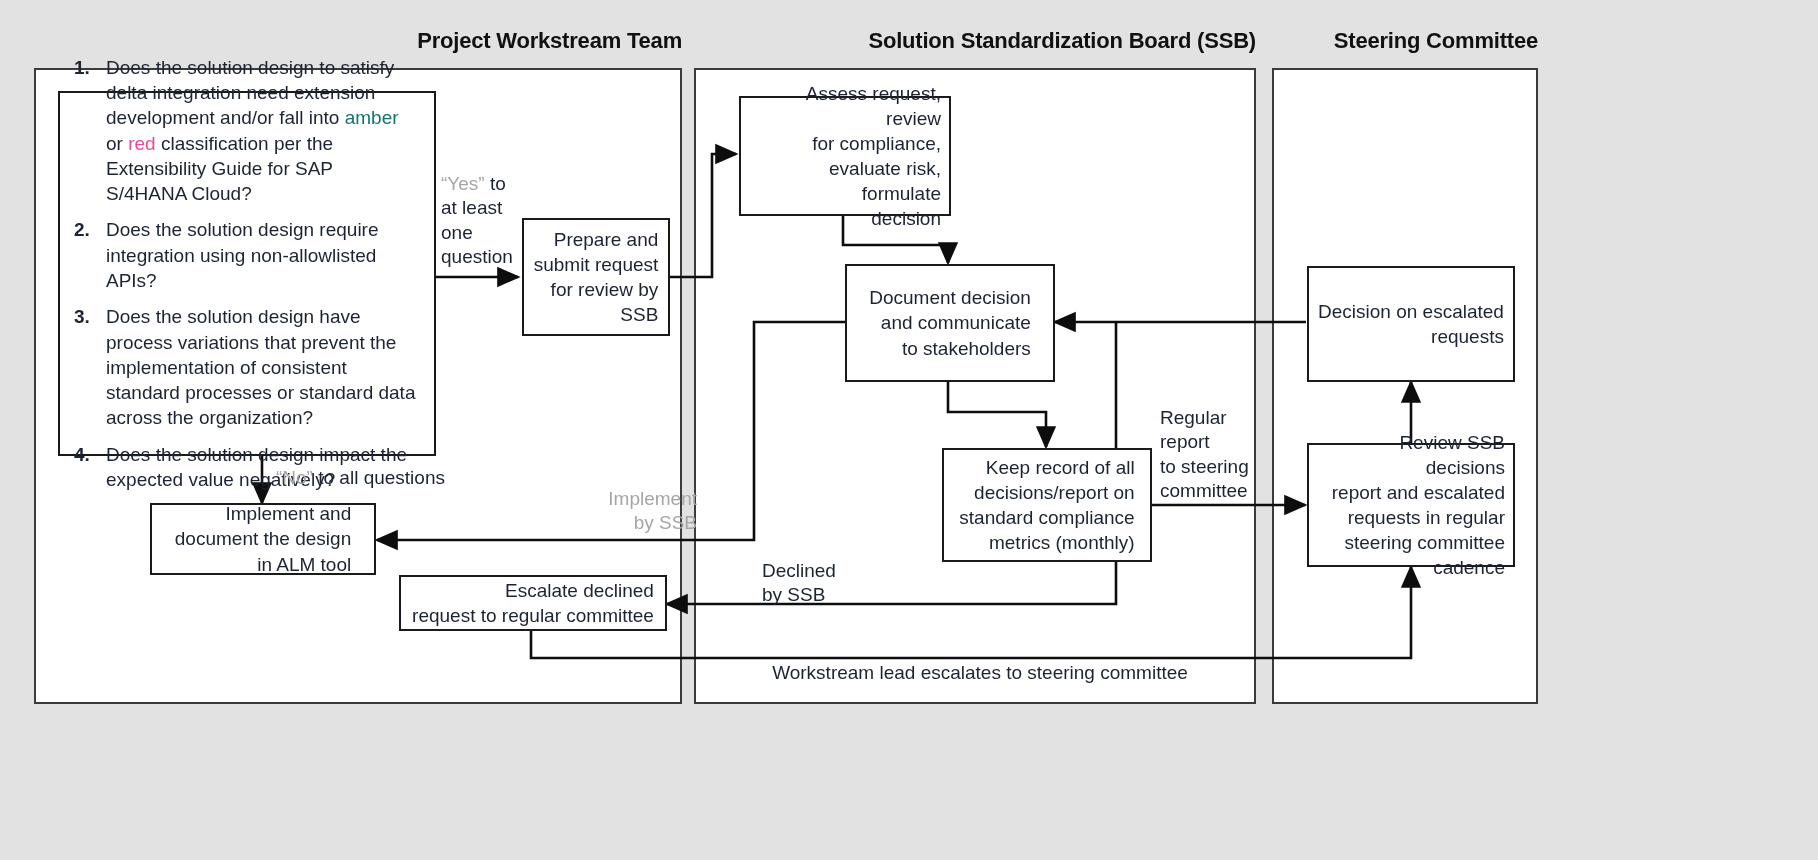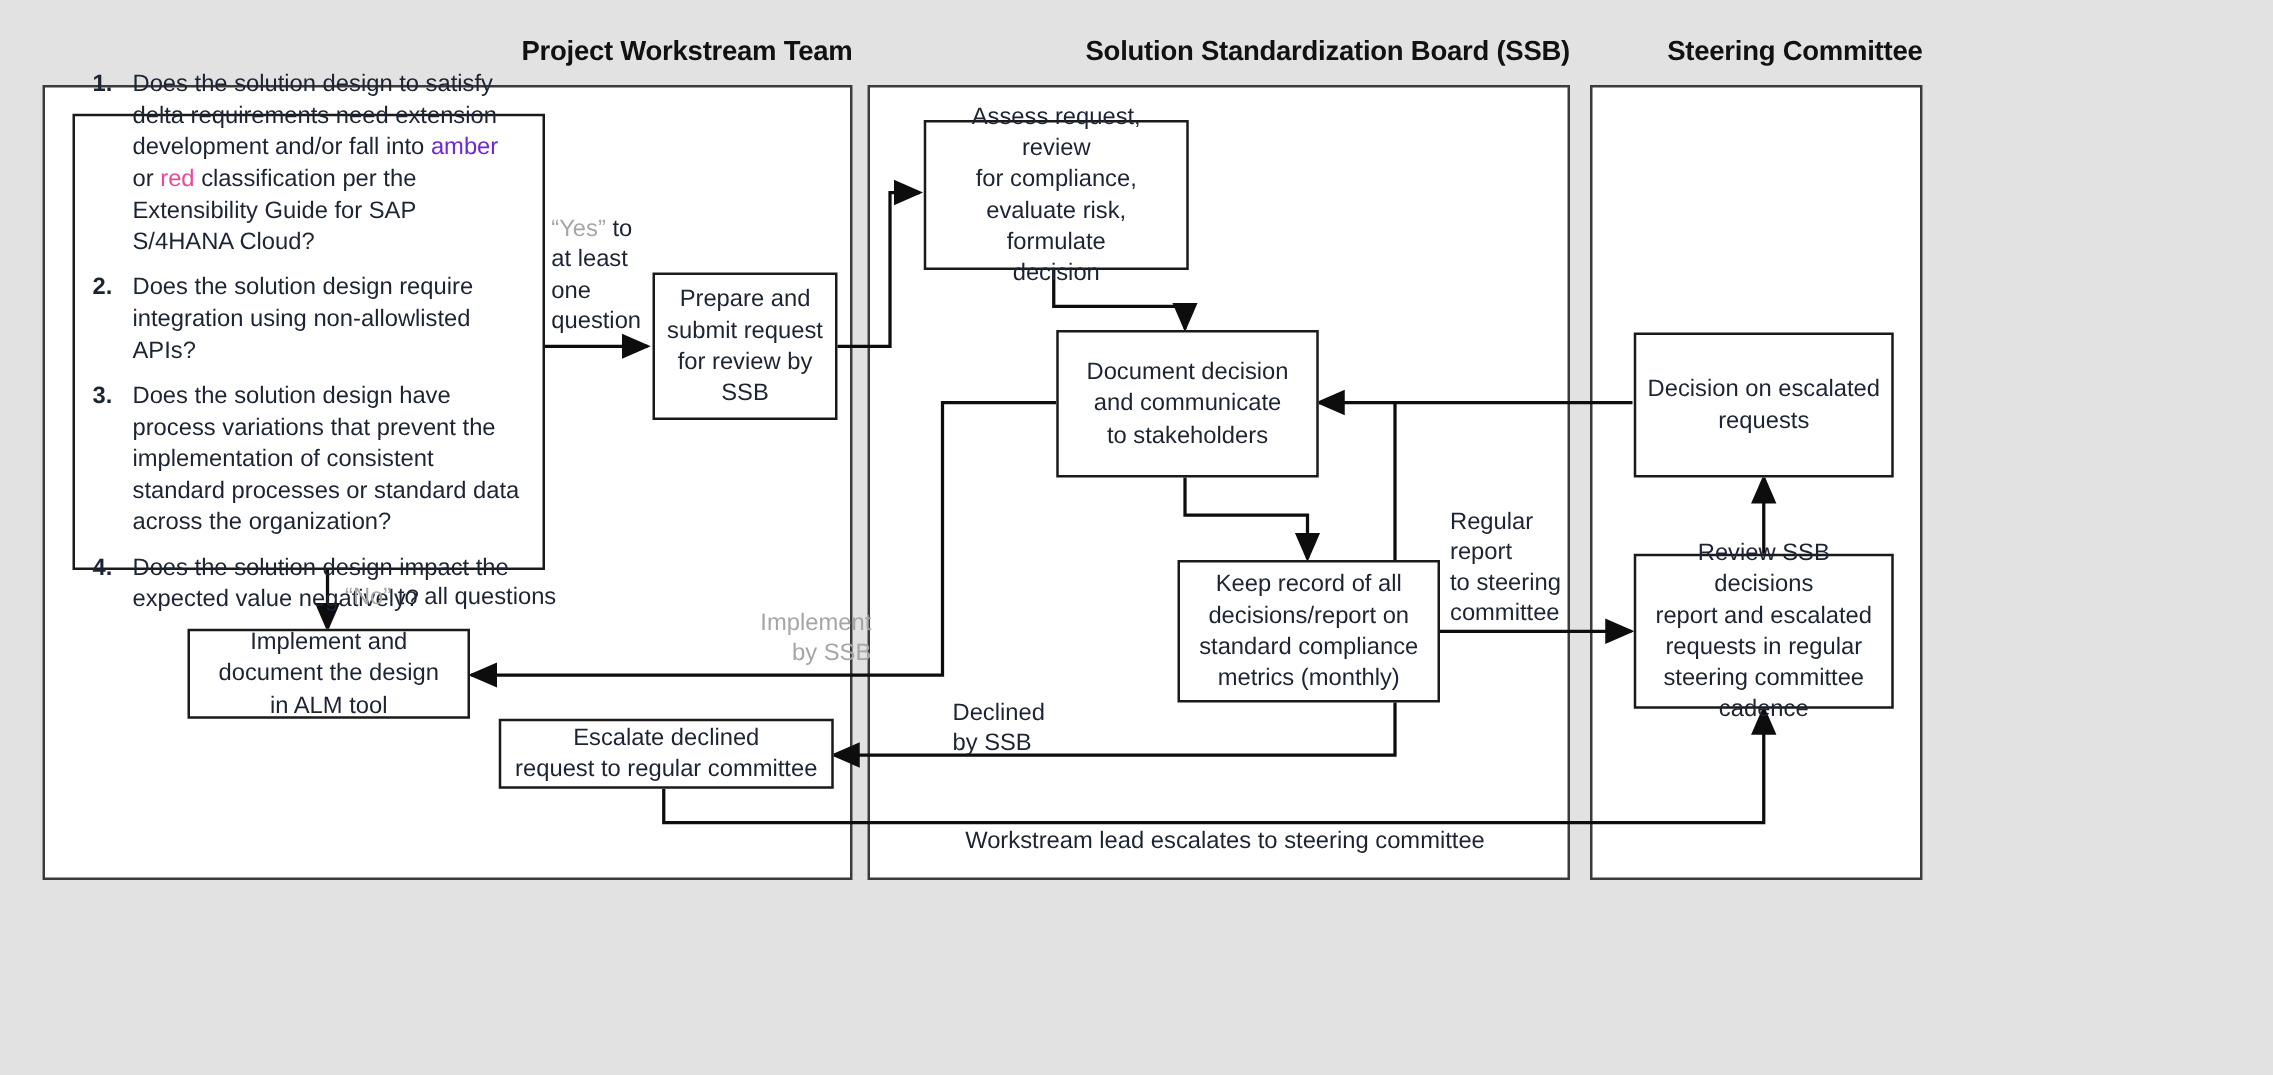--- a/index.html
+++ b/index.html
@@ -33,21 +33,21 @@
     box-sizing: border-box;
   }
   .node {
     position: absolute;
     background: #ffffff;
     border: 2px solid #1a1a1a;
     box-sizing: border-box;
     display: flex;
     align-items: center;
     justify-content: center;
-    text-align: center;
+    text-align: right;
     font-size: 19px;
     line-height: 1.32;
     color: #1c2433;
     padding: 16px 8px;
   }
   .node.left-align {
     justify-content: flex-start;
     text-align: left;
   }
   .edge-label {
@@ -73,21 +73,21 @@
     display: flex;
     margin-bottom: 11px;
   }
   .qlist li:last-child { margin-bottom: 0; }
   .qnum {
     width: 32px;
     flex: 0 0 32px;
     font-weight: bold;
   }
   .qtext { flex: 1 1 auto; }
-  .amber { color: #6d28d9; }
+  .amber { color: #0f766e; }
   .redword { font-weight: normal; color: #ec4899; }
   svg.wires {
     position: absolute;
     left: 0;
     top: 0;
     width: 1818px;
     height: 860px;
     pointer-events: none;
   }
 </style>
@@ -133,21 +133,21 @@
       <path d="M1306,322 L1055,322" marker-end="url(#arrow)"></path>
 
       <path d="M531,631 L531,658 L1411,658 L1411,567" marker-end="url(#arrow)"></path>
     </g>
   </svg>
 
   <div class="node left-align" style="left:58px; top:91px; width:378px; height:365px; padding:18px 16px 18px 14px;">
     <ul class="qlist">
       <li>
         <span class="qnum">1.</span>
-        <span class="qtext"><span>Does the solution design to satisfy delta requirements need extension development and/or fall into </span><span class="amber">amber</span><span> or </span><span class="redword">red</span><span> classification per the Extensibility Guide for SAP S/4HANA Cloud?</span></span>
+        <span class="qtext"><span>Does the solution design to satisfy delta integration need extension development and/or fall into </span><span class="amber">amber</span><span> or </span><span class="redword">red</span><span> classification per the Extensibility Guide for SAP S/4HANA Cloud?</span></span>
       </li>
       <li>
         <span class="qnum">2.</span>
         <span class="qtext">Does the solution design require integration using non-allowlisted APIs?</span>
       </li>
       <li>
         <span class="qnum">3.</span>
         <span class="qtext">Does the solution design have process variations that prevent the implementation of consistent standard processes or standard data across the organization?</span>
       </li>
       <li>

